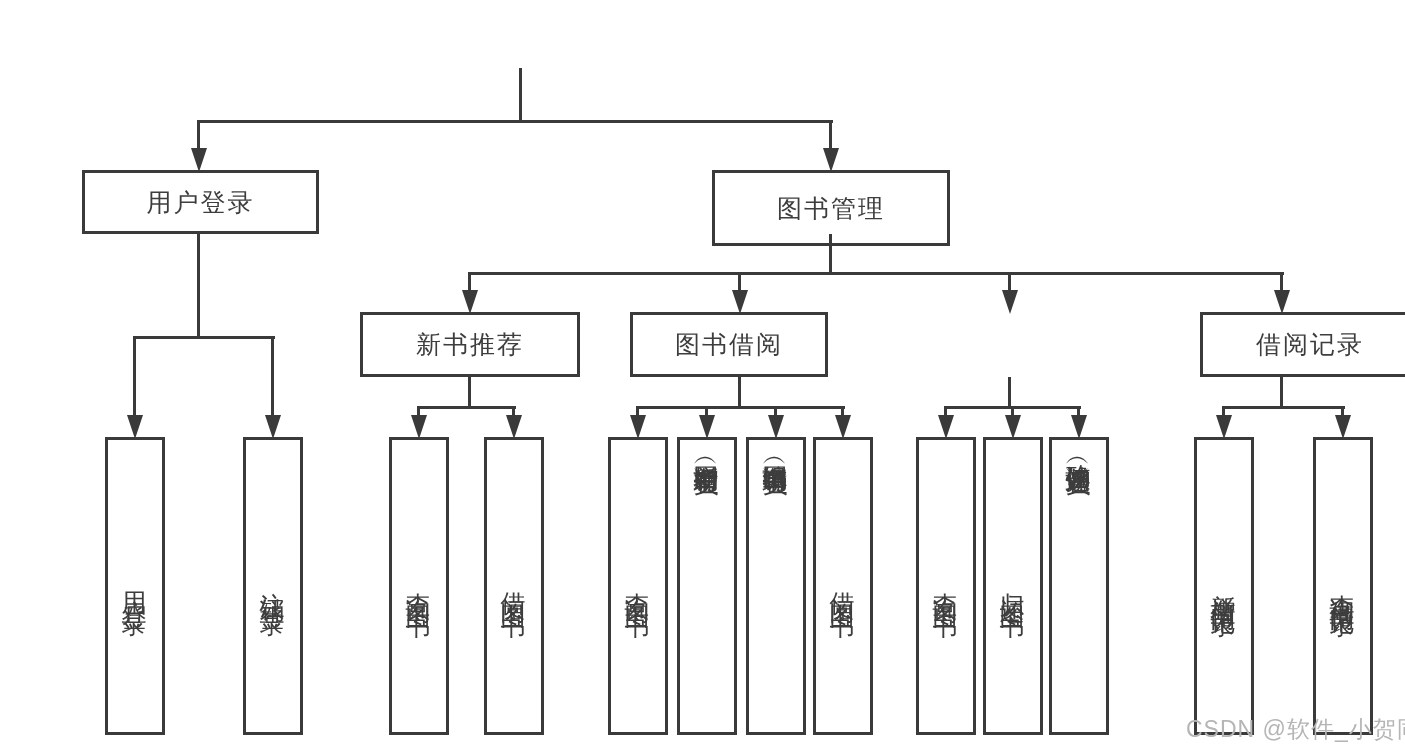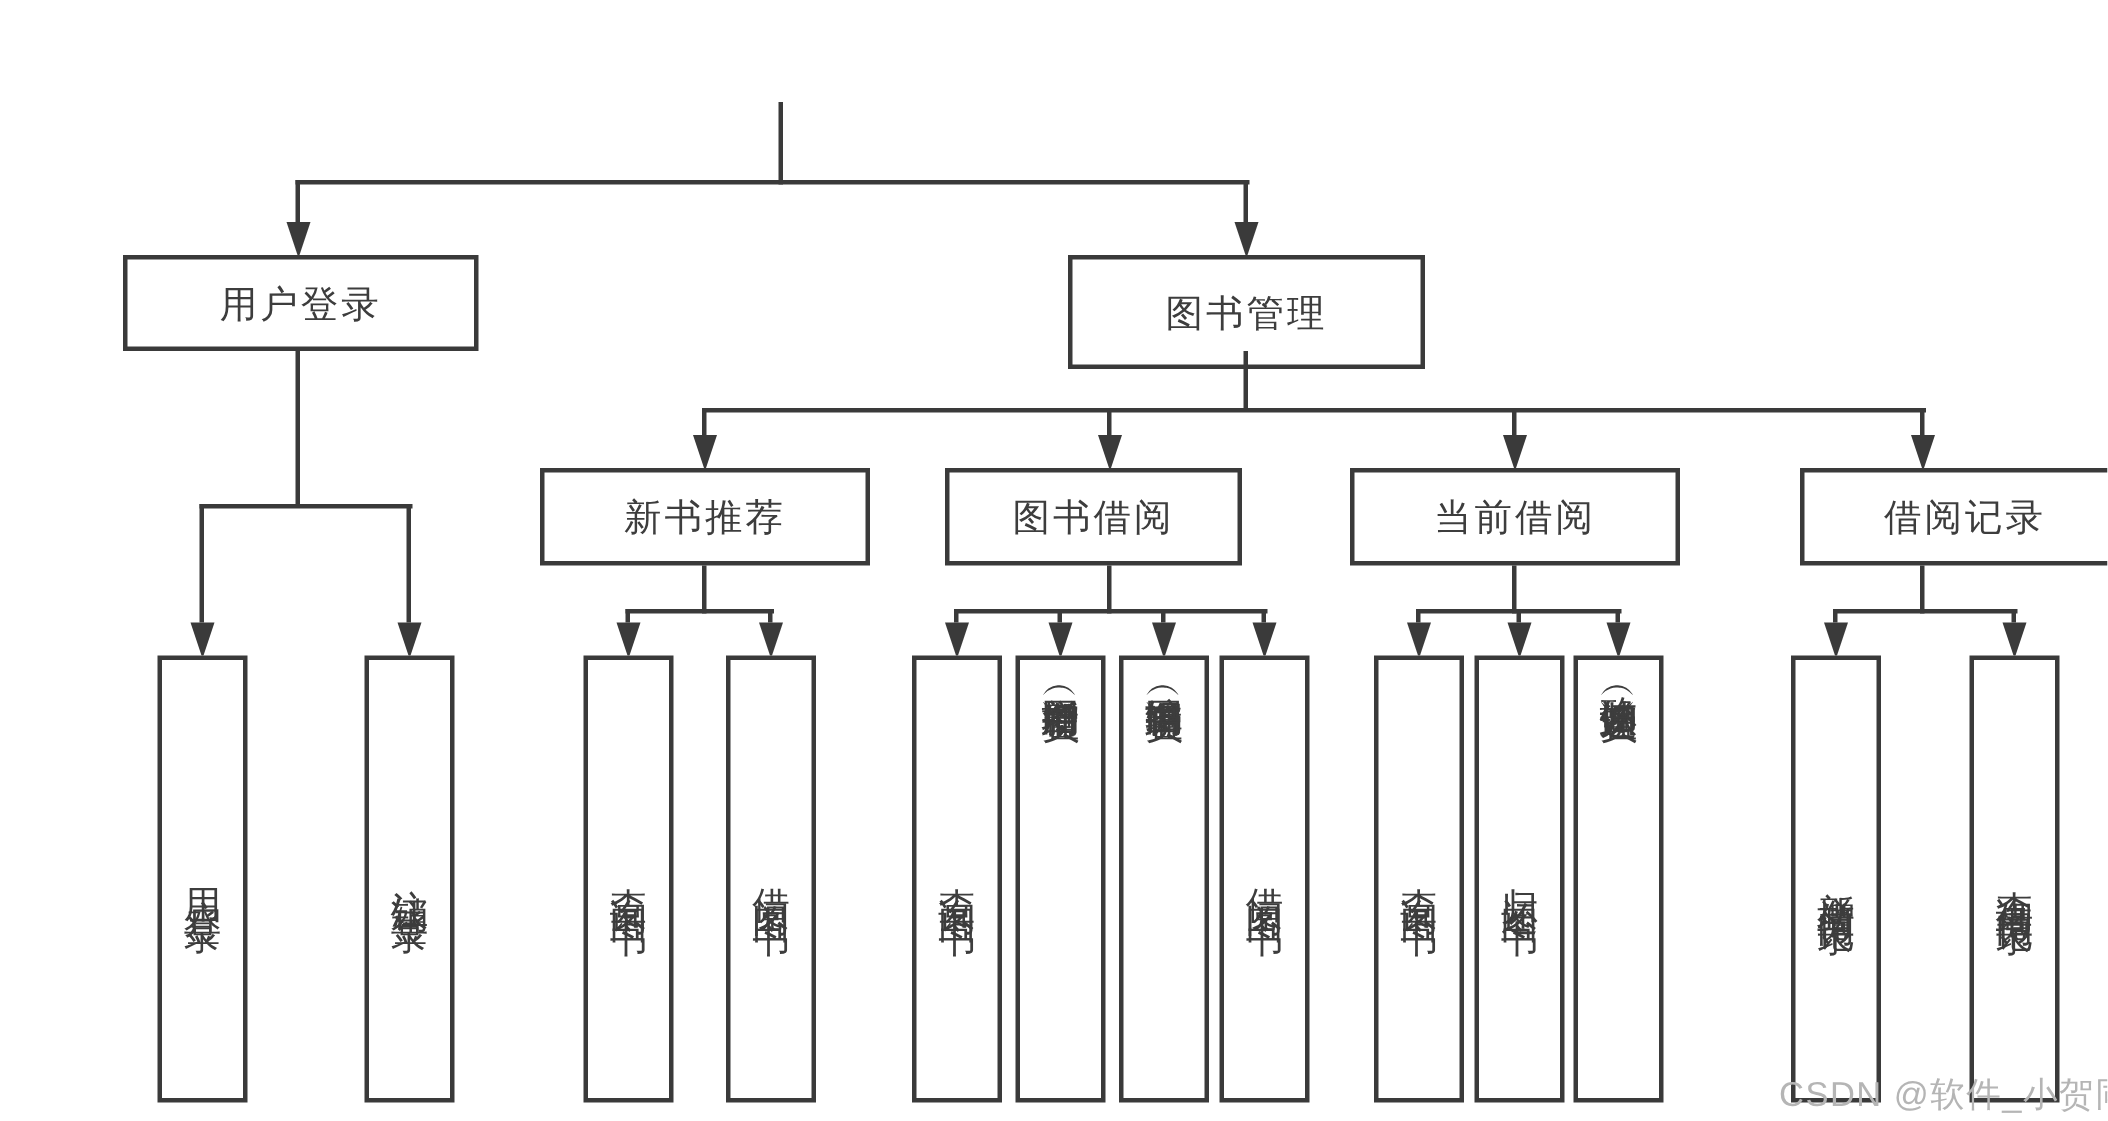--- a/index.html
+++ b/index.html
@@ -59,21 +59,20 @@
   <div class="arrow" style="left:462px; top:290px;"></div>
   <div class="vl" style="left:738px; top:272px; height:20px;"></div>
   <div class="arrow" style="left:732px; top:290px;"></div>
   <div class="vl" style="left:1008px; top:272px; height:20px;"></div>
   <div class="arrow" style="left:1002px; top:290px;"></div>
   <div class="vl" style="left:1280px; top:272px; height:20px;"></div>
   <div class="arrow" style="left:1274px; top:290px;"></div>
 
   <div class="box" style="left:360px; top:312px; width:220px; height:65px;">新书推荐</div>
   <div class="box" style="left:630px; top:312px; width:198px; height:65px;">图书借阅</div>
-  <div class="box" style="left:900px; top:312px; width:220px; height:65px;">当前借阅</div>
   <div class="box" style="left:1172px; top:312px; width:220px; height:65px;margin-left:28px;">借阅记录</div>
 
   <div class="vl" style="left:468px; top:377px; height:32px;"></div>
   <div class="hl" style="left:417px; top:406px; width:99px;"></div>
   <div class="vl" style="left:417px; top:406px; height:9px;"></div>
   <div class="arrow" style="left:411px; top:415px;"></div>
   <div class="vl" style="left:512px; top:406px; height:9px;"></div>
   <div class="arrow" style="left:506px; top:415px;"></div>
 
   <div class="vl" style="left:738px; top:377px; height:32px;"></div>

